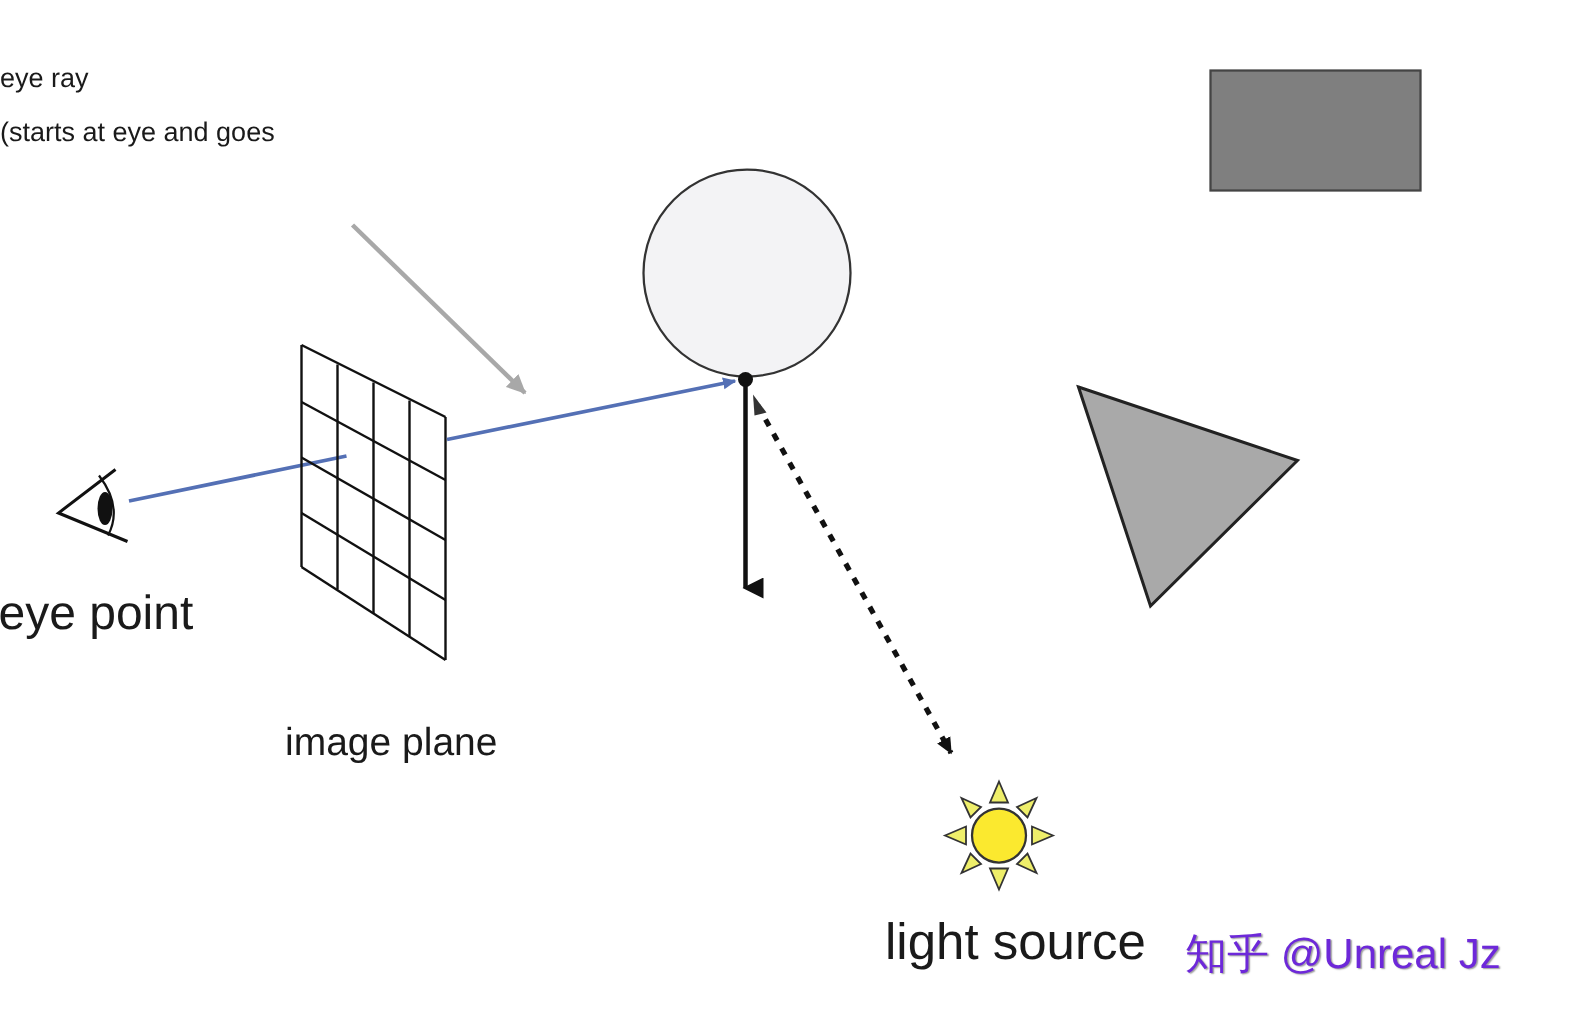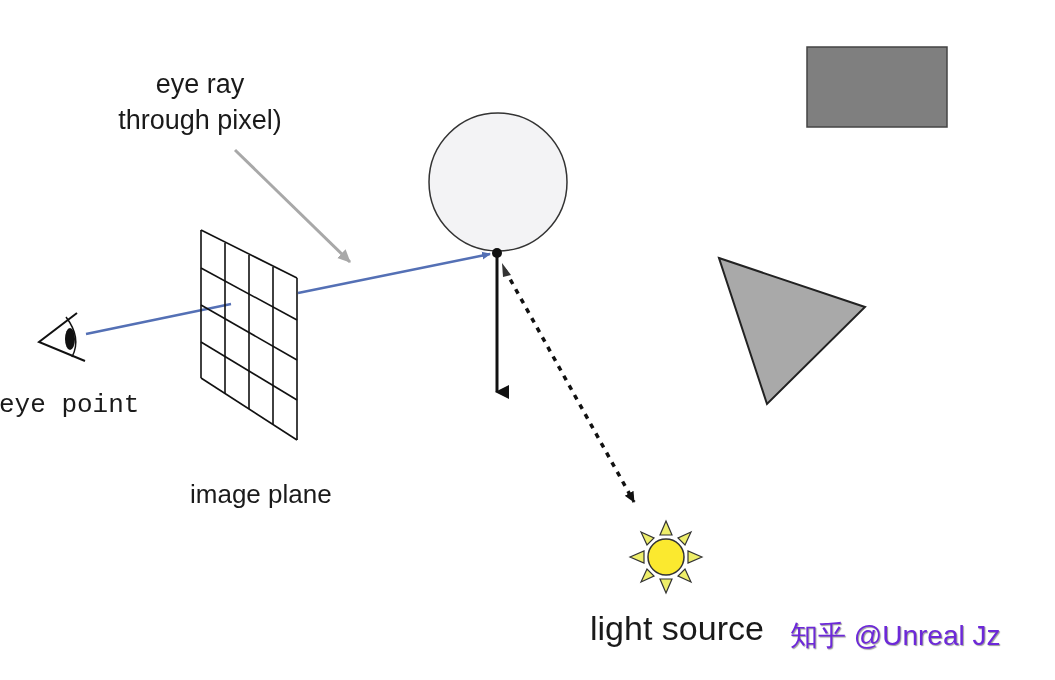--- a/index.html
+++ b/index.html
@@ -7,28 +7,27 @@
     .canvas { position: absolute; left: 0; top: 0; width: 1055px; height: 680px; }
     .label {
       position: absolute;
       font-family: "Liberation Sans", sans-serif;
       color: #1a1a1a;
       white-space: nowrap;
       line-height: 1;
     }
     .eye-ray-label {
       left: 0; top: 34px; width: 400px;
-      text-align: center;
-      font-size: 27px;
+      text-align: left;
+      font-size: 18px;
       line-height: 36px;
       white-space: normal;
-      margin-top: 32px;
     }
     .eye-ray-label span { display: block; }
-    .eye-point-label { left: -1px; top: 392px; font-size: 26px; font-family: Liberation Mono, monospace; }
+    .eye-point-label { left: -1px; top: 392px; font-size: 32px; }
     .image-plane-label { left: 190px; top: 481px; font-size: 26px; text-align: right; }
     .light-source-label { left: 590px; top: 611px; font-size: 34px; }
     .watermark {
       left: 790px; top: 622px; font-size: 28px;
       color: #6d28d9;
       text-shadow: 1px 1px 1px #9a9a9a;
       font-family: Liberation Sans, sans-serif;
     }
   </style>
 </head>
@@ -98,19 +97,19 @@
     <polygon points="641,532 654,538 647,545"></polygon>
     <polygon points="691,532 678,538 685,545"></polygon>
     <polygon points="641,582 654,576 647,569"></polygon>
     <polygon points="691,582 678,576 685,569"></polygon>
     <circle cx="666" cy="557" r="18" fill="#fbe92f" stroke="#333" stroke-width="1.5"></circle>
   </g>
 </svg>
 
 <div class="label eye-ray-label">
   <span>eye ray</span>
-  <span>through pixel)</span>
+  <span>(starts at eye and goes</span>
 </div>
 
 <div class="label eye-point-label">eye point</div>
 <div class="label image-plane-label">image plane</div>
 <div class="label light-source-label">light source</div>
 <div class="label watermark">知乎 @Unreal Jz</div>
 
 </body></html>

